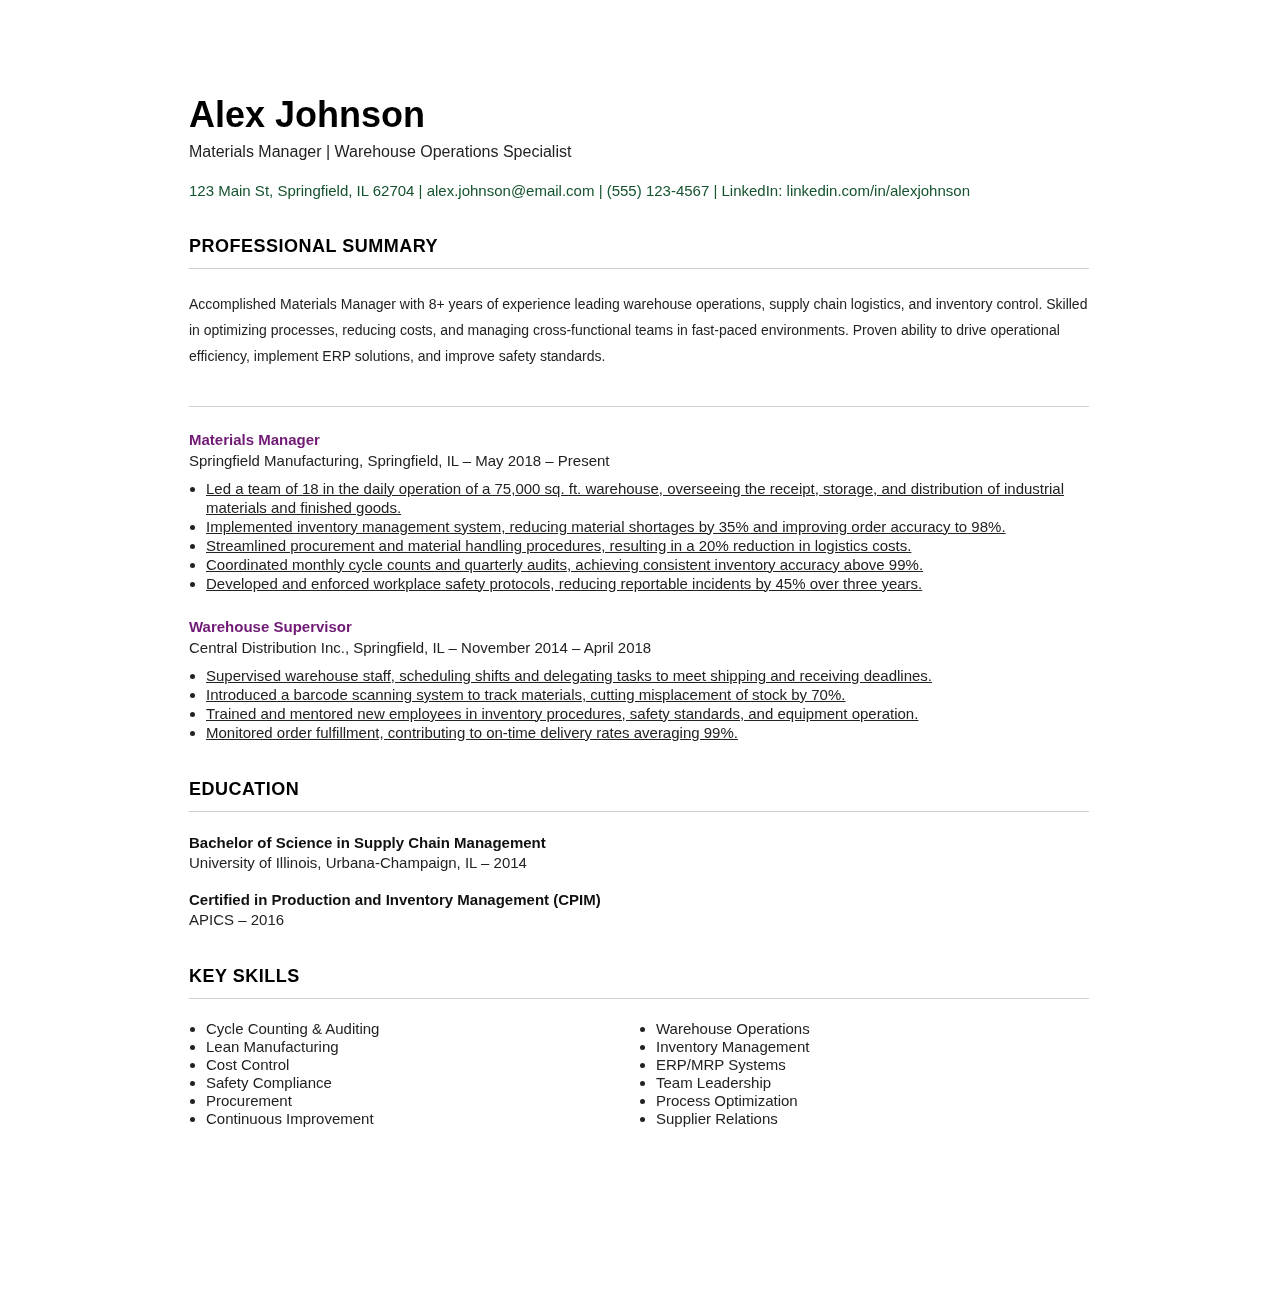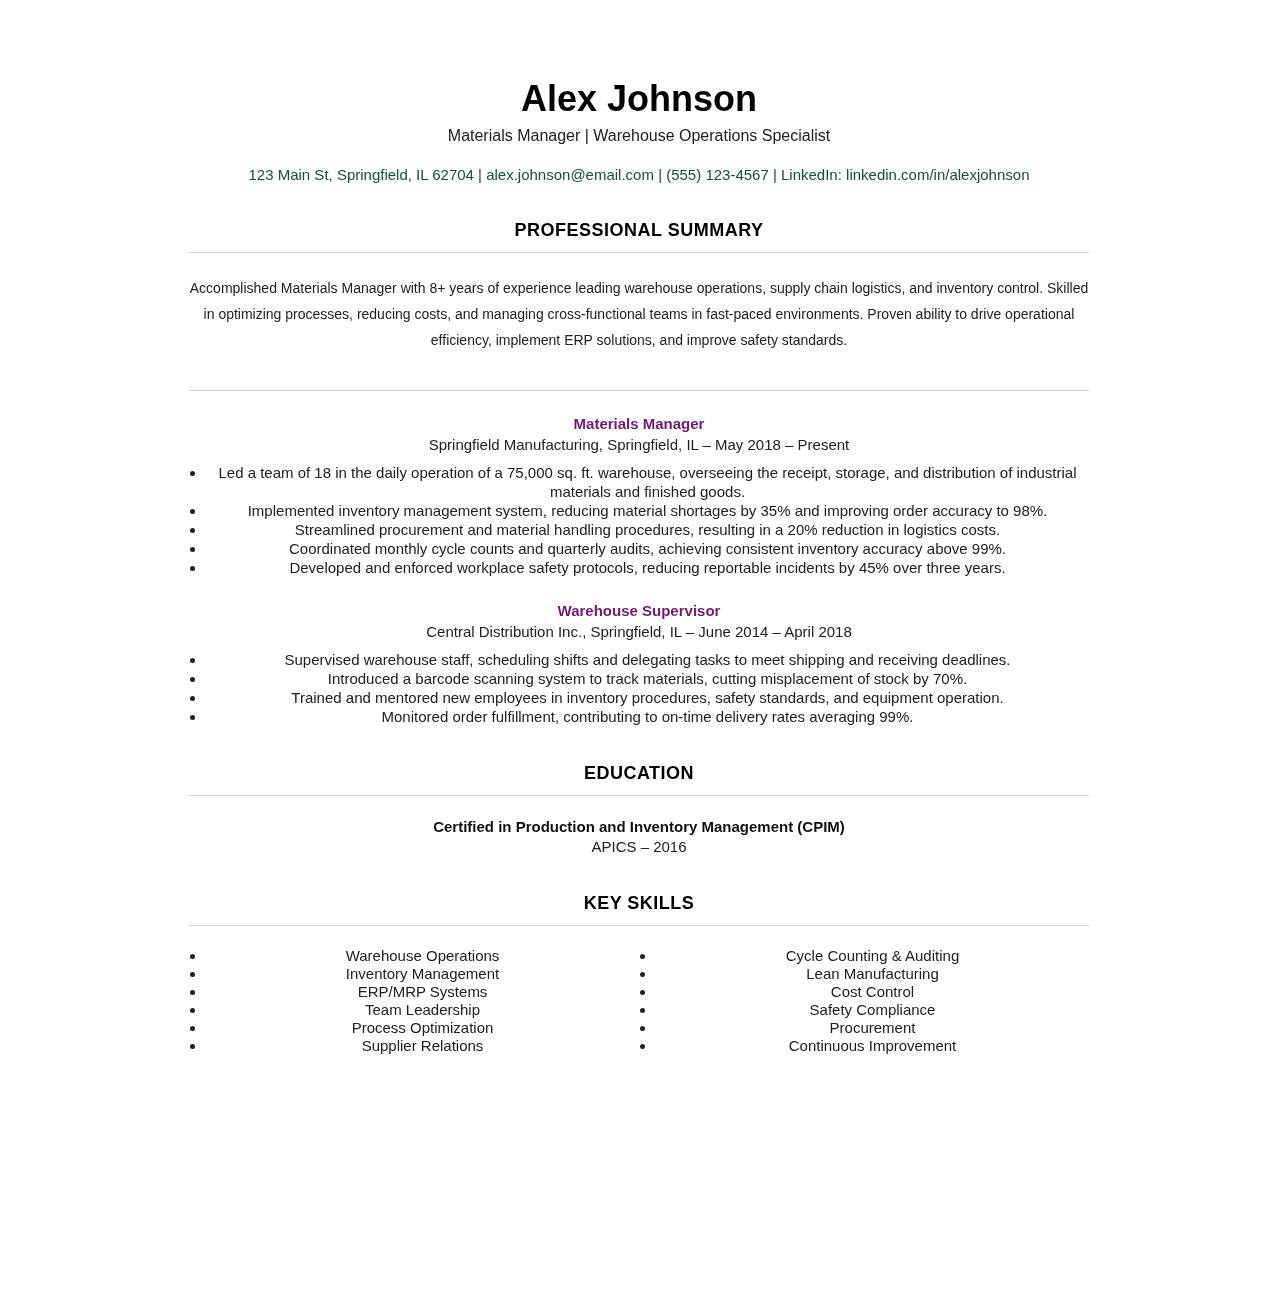--- a/index.html
+++ b/index.html
@@ -6,24 +6,23 @@
   html, body {
     margin: 0;
     padding: 0;
     background: #ffffff;
     font-family: "Liberation Sans", sans-serif;
     color: #222;
   }
   body { width: 1278px; min-height: 1300px; }
   .page {
     width: 900px;
-    margin: 16px auto;
-    padding-top: 63px;
+    margin: 0 auto;
+    padding-top: 95px;
     padding-bottom: 60px;
-    text-align: center;
   }
 
   
   .name {
     margin: 0;
     font-size: 36px;
     font-weight: 700;
     color: #000;
     letter-spacing: 0;
     line-height: 1.1;
@@ -75,20 +74,21 @@
   .job-meta {
     margin: 2px 0 0 0;
     font-size: 15px;
     color: #222;
     line-height: 19px;
   }
   ul.bullets {
     margin: 9px 0 0 0;
     padding-left: 17px;
     list-style: disc;
+    text-decoration: underline;
   }
   ul.bullets li {
     font-size: 15px;
     line-height: 19px;
     color: #222;
   }
   ul.bullets li::marker { color: #222; }
 
   
   .edu-item { margin-top: 22px; }
@@ -152,62 +152,66 @@
         <li>Led a team of 18 in the daily operation of a 75,000 sq. ft. warehouse, overseeing the receipt, storage, and distribution of industrial materials and finished goods.</li>
         <li>Implemented inventory management system, reducing material shortages by 35% and improving order accuracy to 98%.</li>
         <li>Streamlined procurement and material handling procedures, resulting in a 20% reduction in logistics costs.</li>
         <li>Coordinated monthly cycle counts and quarterly audits, achieving consistent inventory accuracy above 99%.</li>
         <li>Developed and enforced workplace safety protocols, reducing reportable incidents by 45% over three years.</li>
       </ul>
     </div>
 
     <div class="job">
       <p class="job-title">Warehouse Supervisor</p>
-      <p class="job-meta">Central Distribution Inc., Springfield, IL – June 2014 – April 2018</p>
+      <p class="job-meta">Central Distribution Inc., Springfield, IL – November 2014 – April 2018</p>
       <ul class="bullets">
         <li>Supervised warehouse staff, scheduling shifts and delegating tasks to meet shipping and receiving deadlines.</li>
         <li>Introduced a barcode scanning system to track materials, cutting misplacement of stock by 70%.</li>
         <li>Trained and mentored new employees in inventory procedures, safety standards, and equipment operation.</li>
         <li>Monitored order fulfillment, contributing to on-time delivery rates averaging 99%.</li>
       </ul>
     </div>
   </section>
 
   <section>
     <h2 class="section-heading">EDUCATION</h2>
     <hr class="section-divider">
 
+    <div class="edu-item">
+      <p class="edu-title">Bachelor of Science in Supply Chain Management</p>
+      <p class="edu-meta">University of Illinois, Urbana-Champaign, IL – 2014</p>
+    </div>
 
     <div class="edu-item">
       <p class="edu-title">Certified in Production and Inventory Management (CPIM)</p>
       <p class="edu-meta">APICS – 2016</p>
     </div>
   </section>
 
   <section>
     <h2 class="section-heading">KEY SKILLS</h2>
     <hr class="section-divider">
 
     <div class="skills-columns">
+      <div class="skills-col">
+        <ul class="skills">
+          <li>Cycle Counting &amp; Auditing</li>
+          <li>Lean Manufacturing</li>
+          <li>Cost Control</li>
+          <li>Safety Compliance</li>
+          <li>Procurement</li>
+          <li>Continuous Improvement</li>
+        </ul>
+      </div>
       <div class="skills-col">
         <ul class="skills">
           <li>Warehouse Operations</li>
           <li>Inventory Management</li>
           <li>ERP/MRP Systems</li>
           <li>Team Leadership</li>
           <li>Process Optimization</li>
           <li>Supplier Relations</li>
         </ul>
       </div>
-      <div class="skills-col">
-        <ul class="skills">
-          <li>Cycle Counting &amp; Auditing</li>
-          <li>Lean Manufacturing</li>
-          <li>Cost Control</li>
-          <li>Safety Compliance</li>
-          <li>Procurement</li>
-          <li>Continuous Improvement</li>
-        </ul>
-      </div>
     </div>
   </section>
 
 </div>
 
 </body></html>

